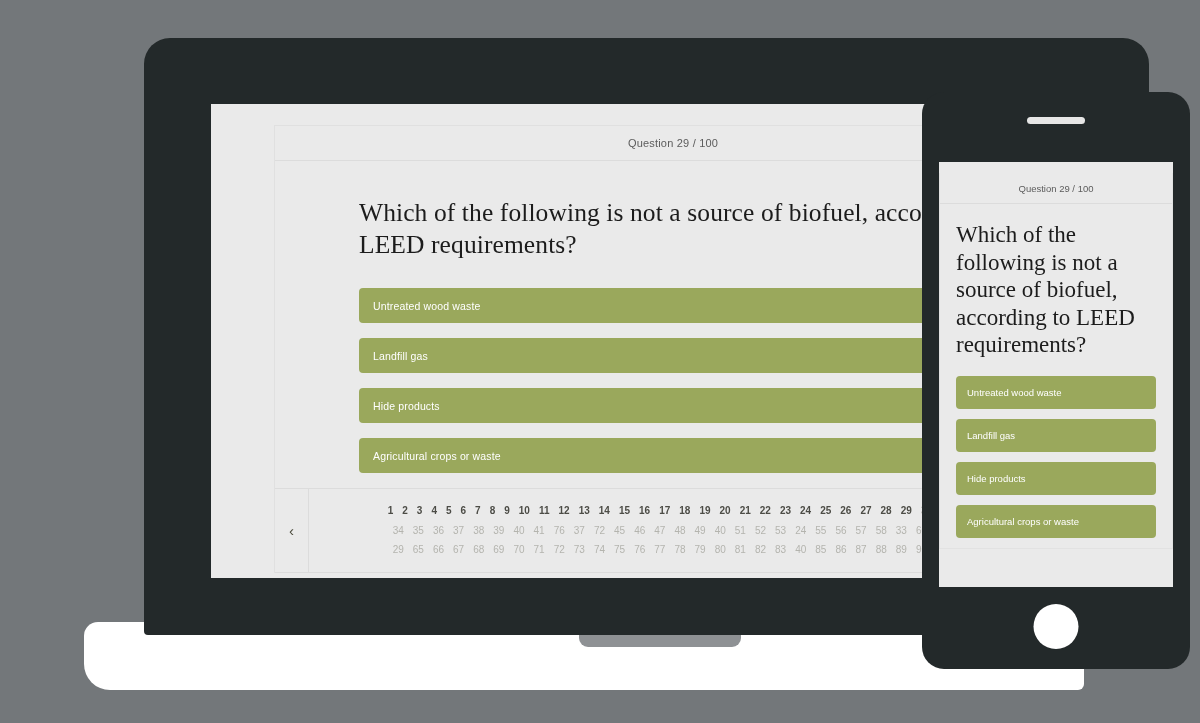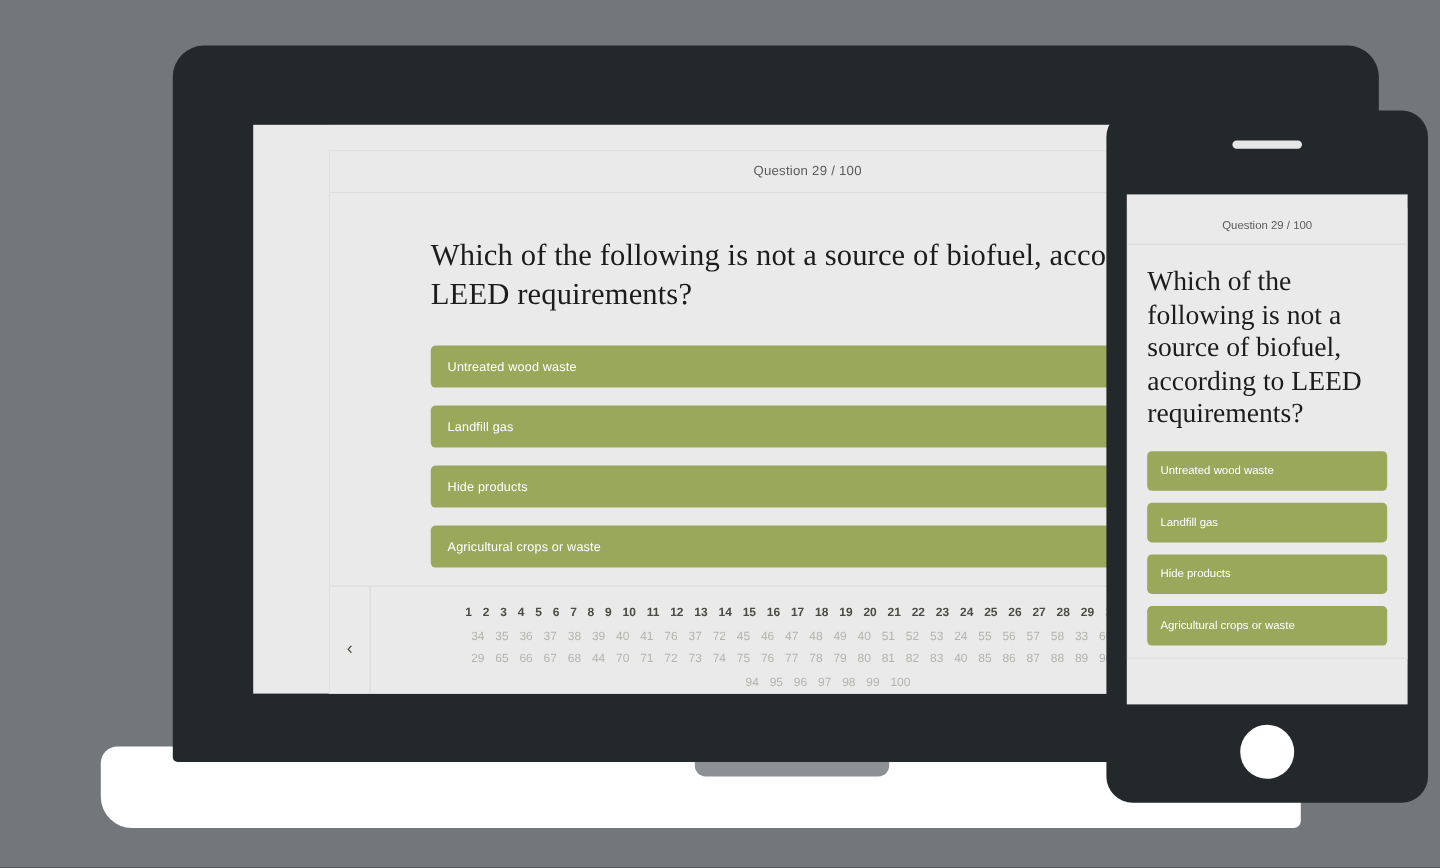--- a/index.html
+++ b/index.html
@@ -330,21 +330,21 @@
                   <span class="pg">61</span>
                   <span class="pg">62</span>
                   <span class="pg">63</span>
                 </div>
                 <div class="pager-row">
                   <span class="pg">29</span>
                   <span class="pg">65</span>
                   <span class="pg">66</span>
                   <span class="pg">67</span>
                   <span class="pg">68</span>
-                  <span class="pg">44</span>
+                  <span class="pg">69</span>
                   <span class="pg">70</span>
                   <span class="pg">71</span>
                   <span class="pg">72</span>
                   <span class="pg">73</span>
                   <span class="pg">74</span>
                   <span class="pg">75</span>
                   <span class="pg">76</span>
                   <span class="pg">77</span>
                   <span class="pg">78</span>
                   <span class="pg">79</span>
@@ -356,29 +356,20 @@
                   <span class="pg">85</span>
                   <span class="pg">86</span>
                   <span class="pg">87</span>
                   <span class="pg">88</span>
                   <span class="pg">89</span>
                   <span class="pg">90</span>
                   <span class="pg">91</span>
                   <span class="pg">92</span>
                   <span class="pg">93</span>
                 </div>
-                <div class="pager-row">
-                  <span class="pg">94</span>
-                  <span class="pg">95</span>
-                  <span class="pg">96</span>
-                  <span class="pg">97</span>
-                  <span class="pg">98</span>
-                  <span class="pg">99</span>
-                  <span class="pg">100</span>
-                </div>
               </div>
           </div>
 
         </div>
       </div>
 
     </div>
   </div>
 
   <div class="phone-frame">

